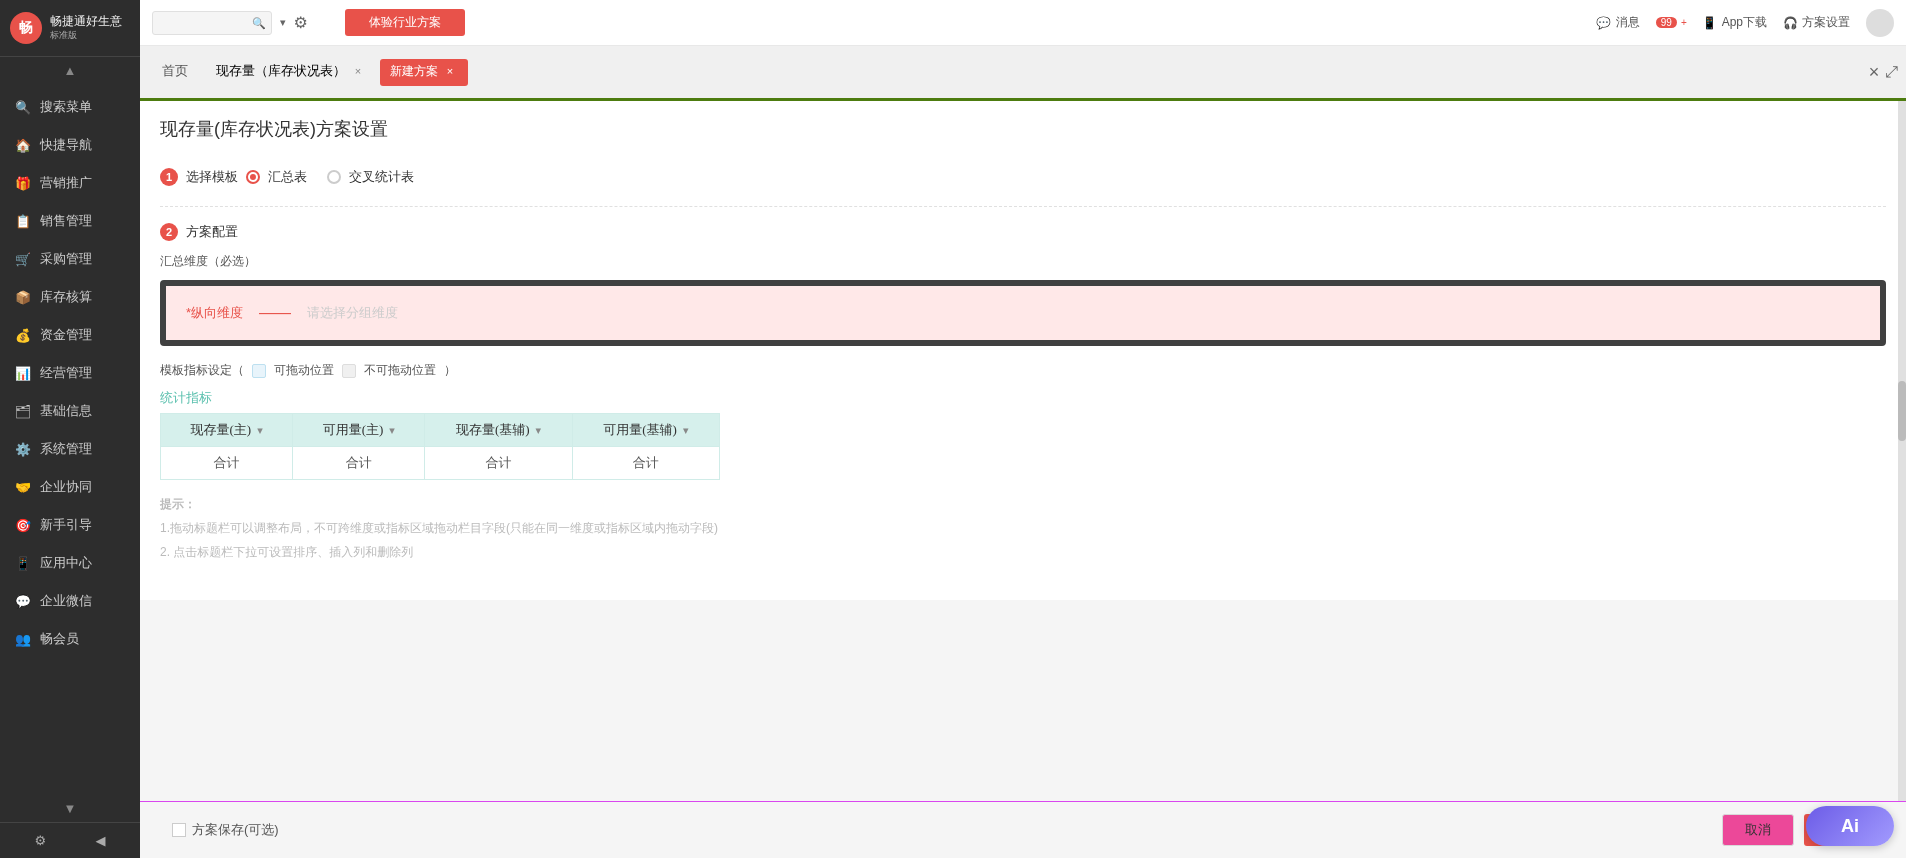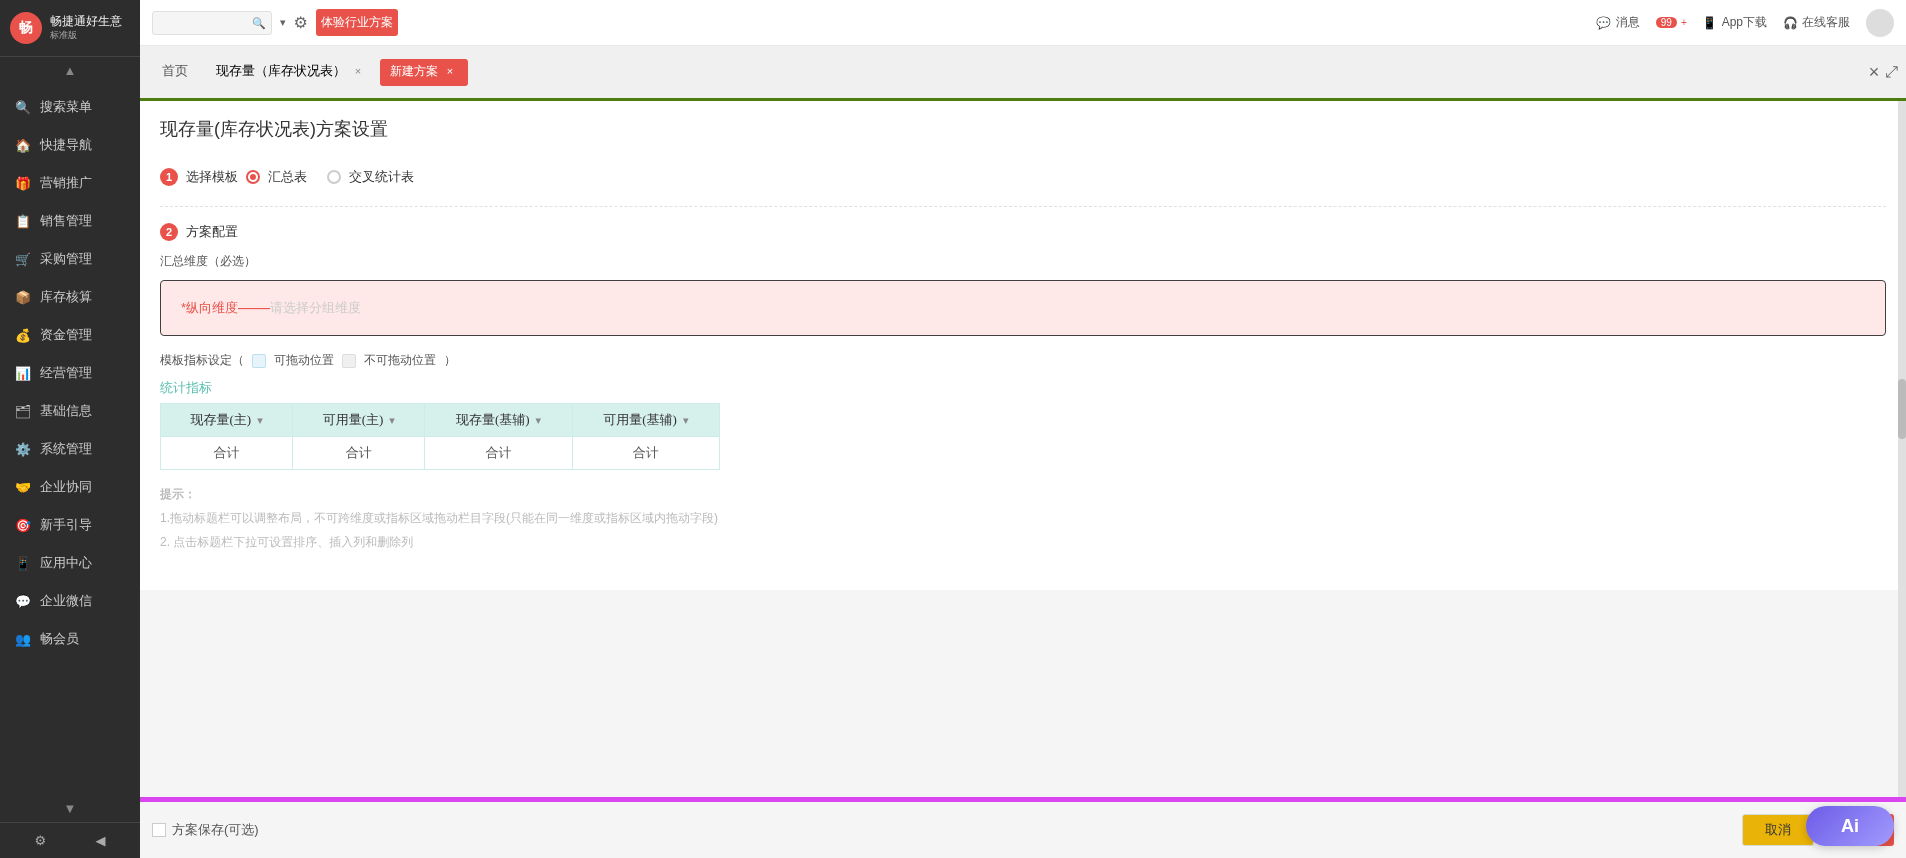--- a/index.html
+++ b/index.html
@@ -70,21 +70,21 @@
       background: #f5f5f5; border: 1px solid #e0e0e0; border-radius: 3px;
       padding: 4px 28px 4px 8px; font-size: 12px; color: #999; width: 120px;
       position: relative;
     }
     .topbar-search-wrap { position: relative; }
     .topbar-search-wrap::after { content: '🔍'; position: absolute; right: 6px; top: 50%; transform: translateY(-50%); font-size: 11px; color: #aaa; }
     .topbar-dropdown { color: #666; font-size: 11px; cursor: pointer; }
     .topbar-gear { color: #666; cursor: pointer; font-size: 16px; }
     .topbar-trial-btn {
       background: #e8524a; color: white; border: none; border-radius: 3px;
-      padding: 5px 5px; font-size: 12px; cursor: pointer;
+      padding: 5px 24px; font-size: 12px; cursor: pointer; margin-left: 29px;
     }
     .topbar-right { display: flex; align-items: center; gap: 16px; font-size: 12px; color: #555; }
     .topbar-badge { position: relative; display: inline-flex; align-items: center; gap: 4px; cursor: pointer; }
     .badge-count {
       background: #e8524a; color: white; border-radius: 8px;
       padding: 0 5px; font-size: 10px; min-width: 16px; text-align: center; margin-left: 12px;
     }
     .badge-plus { color: #e8524a; font-size: 10px; }
     .topbar-avatar { width: 28px; height: 28px; background: #ddd; border-radius: 50%; }
 
@@ -156,23 +156,23 @@
       content: ''; width: 6px; height: 6px; border-radius: 50%; background: #e8524a;
     }
 
     
     .section-sep { border: none; border-top: 1px dashed #e0e0e0; margin: 16px 0; }
 
     .field-label { font-size: 12px; color: #555; margin-bottom: 10px; }
 
     
     .dim-box {
-      background: #ffe8e8; border: 1px solid #404040;
+      background: #ffe8e8; border: 6px solid #404040;
       border-radius: 4px; padding: 18px 20px;
-      display: flex; align-items: center; 
+      display: flex; align-items: center; gap: 16px;
       margin-bottom: 10px;
     }
     .dim-label { color: #e8524a; font-size: 13px; }
     .dim-separator { color: #e8524a; font-size: 16px; }
     .dim-placeholder { color: #ccc; font-size: 13px; }
 
     
     .template-config { margin-top: 16px; }
     .template-config-label { font-size: 12px; color: #555; display: flex; align-items: center; gap: 8px; margin-bottom: 10px; }
     .indicator-badge {
@@ -193,33 +193,33 @@
     .col-dropdown { color: #888; font-size: 11px; cursor: pointer; }
     .stats-table tbody td { background: #fff; color: #555; }
 
     
     .tips-section { margin-top: 12px; color: #bbb; font-size: 12px; line-height: 2; }
     .tips-title { font-weight: bold; }
 
     
     .bottom-bar {
       background: #f5f5f5;
-      border-top: 5px solid #d946ef;
-      padding: 12px 12px;
+      border-top: 1px solid #d946ef;
+      padding: 12px 32px;
       display: flex; align-items: center; justify-content: space-between;
       flex-shrink: 0;
     }
     .save-option { display: flex; align-items: center; gap: 6px; font-size: 13px; color: #555; cursor: pointer; }
     .save-checkbox {
       width: 14px; height: 14px; border: 1px solid #ccc; background: #fff;
       display: inline-flex; align-items: center; justify-content: center;
     }
     .bottom-actions { display: flex; gap: 10px; }
     .btn-cancel {
-      background: #eab308; border: 1px solid #d9d9d9; border-radius: 3px;
+      background: #ec4899; border: 1px solid #d9d9d9; border-radius: 3px;
       padding: 6px 22px; font-size: 13px; color: #333; cursor: pointer;
     }
     .btn-query {
       background: #e8524a; border: none; border-radius: 3px;
       padding: 6px 22px; font-size: 13px; color: white; cursor: pointer;
     }
 
     
     .content-scroll-stub {
       position: absolute; right: 0; top: 0; bottom: 0; width: 8px;
@@ -343,21 +343,21 @@
         <span>消息</span>
         <span class="badge-count">99</span>
         <span class="badge-plus">+</span>
       </div>
       <div class="topbar-badge">
         <span>📱</span>
         <span>App下载</span>
       </div>
       <div class="topbar-badge">
         <span>🎧</span>
-        <span>在线客服</span>
+        <span>方案设置</span>
       </div>
       <div class="topbar-avatar"></div>
     </div>
   </div>
 
   <div class="tabs">
     <div class="tab tab-home">
       <span>首页</span>
     </div>
     <div class="tab">

